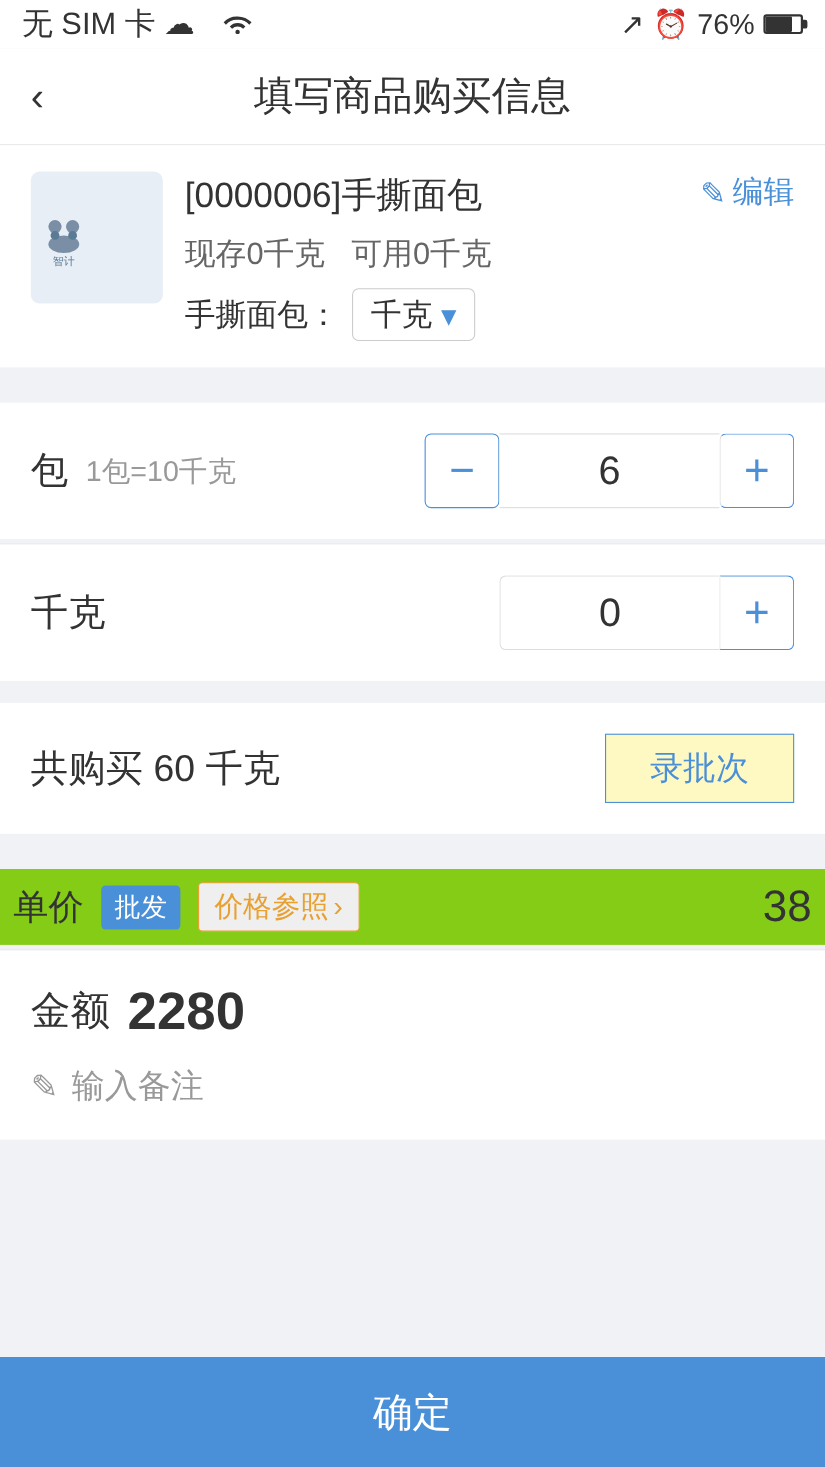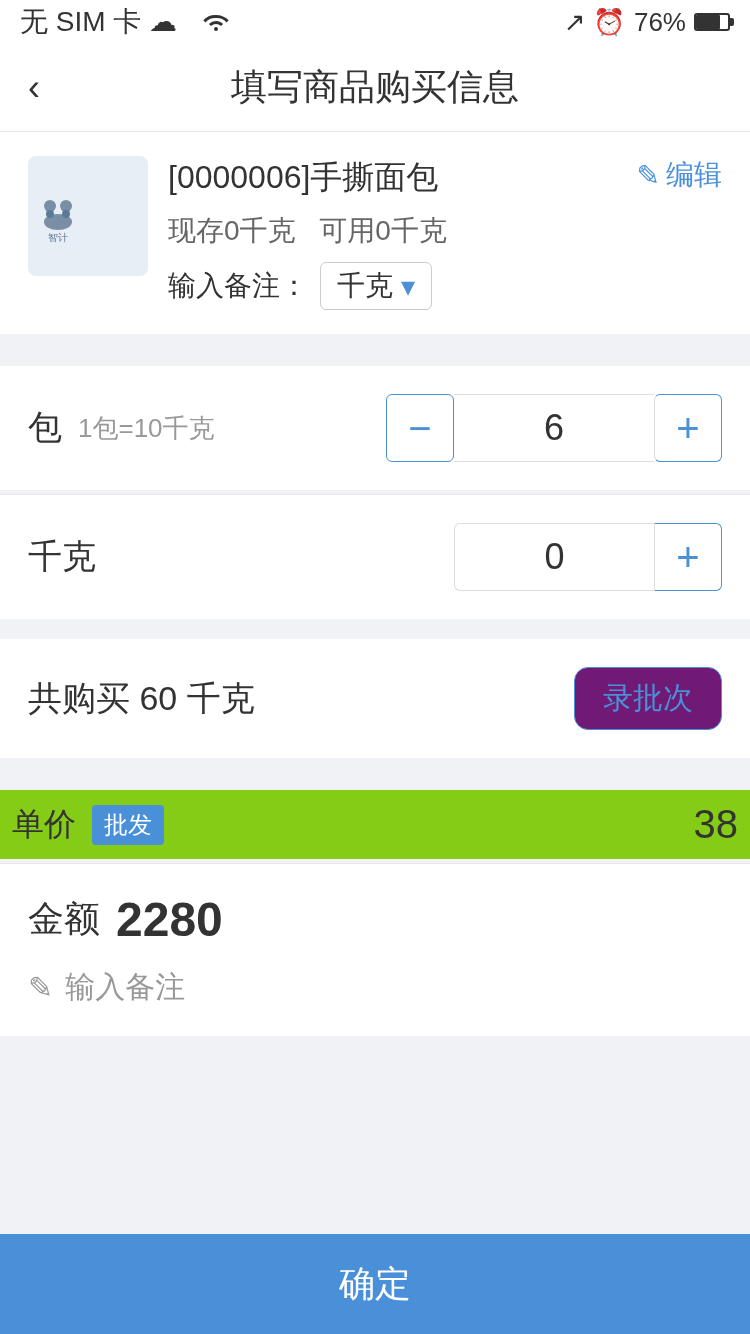--- a/index.html
+++ b/index.html
@@ -182,25 +182,25 @@
       align-items: center;
       justify-content: space-between;
       margin-bottom: 16px;
     }
     .summary-text {
       font-size: 34px;
       color: #333;
     }
     .batch-btn {
       border: 1.5px solid #4a90d9;
-      border-radius: 14px;
-      padding: 10px 28px;
+      border-radius: 0;
+      padding: 10px 40px;
       color: #4a90d9;
       font-size: 30px;
-      background: #701a75;
+      background: #fef9c3;
       cursor: pointer;
     }
 
     
     .price-section {
       background: #84cc16;
       padding: 12px;
       margin-bottom: 4px;
     }
     .price-row {
@@ -342,21 +342,21 @@
       <text x="30" y="55" text-anchor="middle" font-size="10" fill="#5a7a96">智计</text>
     </svg>
   </div>
   <div class="product-info">
     <div class="product-name">[0000006]手撕面包</div>
     <div class="product-stock">
       <span>现存0千克</span>
       <span style="margin-left:16px;">可用0千克</span>
     </div>
     <div class="product-unit-row">
-      <span>输入备注：</span>
+      <span>手撕面包：</span>
       <div class="unit-selector">
         <span>千克</span>
         <span style="color:#4a90d9;">▾</span>
       </div>
     </div>
   </div>
   <div class="edit-btn">
     <span>✎</span>
     <span>编辑</span>
   </div>
@@ -398,20 +398,24 @@
   <span class="summary-text">共购买 60 千克</span>
   <button class="batch-btn">录批次</button>
 </div>
 
 <div class="section-divider"></div>
 
 <div class="price-section">
   <div class="price-row">
     <span class="price-label">单价</span>
     <span class="price-tag-batch">批发</span>
+    <button class="price-ref-btn">
+      <span>价格参照</span>
+      <span>›</span>
+    </button>
     <span class="price-value">38</span>
   </div>
 </div>
 
 <div class="thin-divider"></div>
 
 <div class="amount-section">
   <div class="amount-row">
     <span class="amount-label">金额</span>
     <span class="amount-value">2280</span>

